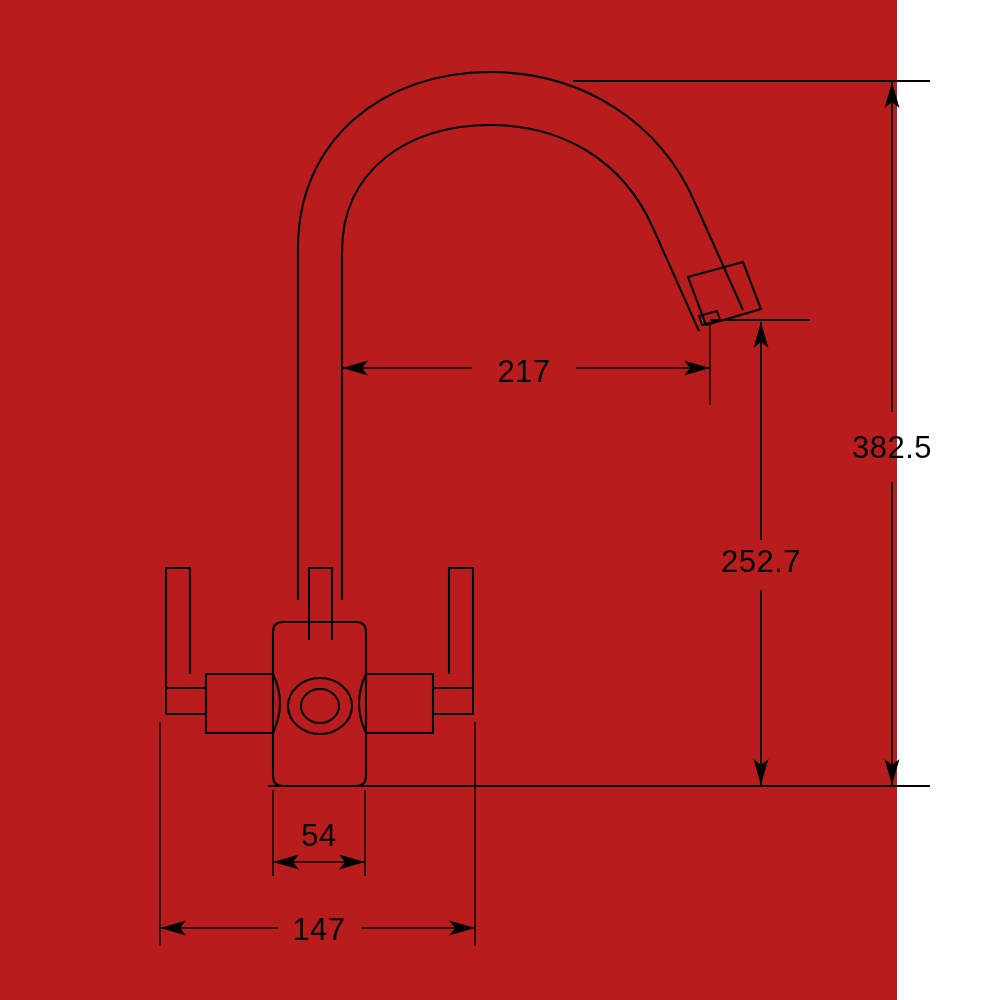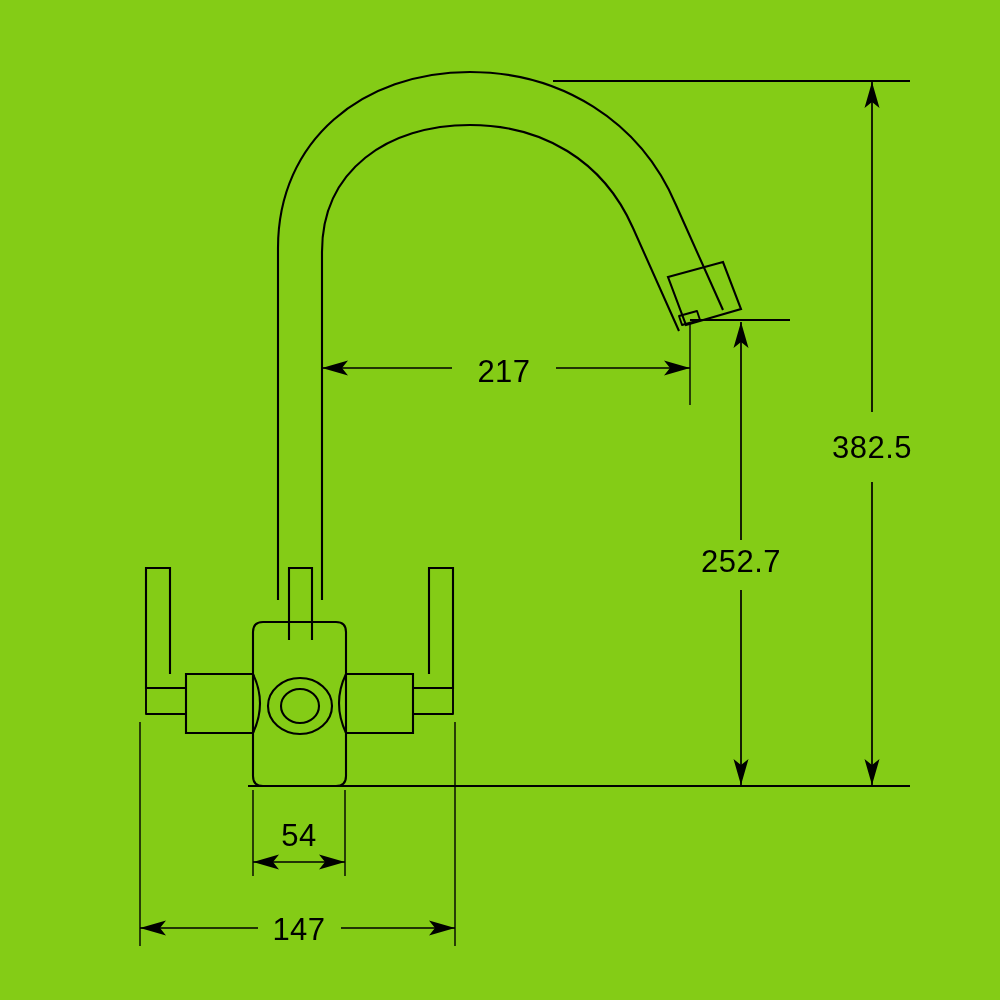--- a/index.html
+++ b/index.html
@@ -10,23 +10,24 @@
   }
   body {
     width: 1000px;
     height: 1000px;
     font-family: "Liberation Sans", sans-serif;
     color: #000000;
     overflow: hidden;
   }
   #drawing-root {
     position: relative;
-    width: 1000px;
+    width: 877px;
     height: 1000px;
-    background: #84cc16;
+    background: #b91c1c;
+    padding-left: 20px;
   }
   svg#tech-drawing {
     display: block;
     width: 1000px;
     height: 1000px;
   }
   .part-outline {
     fill: none;
     stroke: #000000;
     stroke-width: 2.1;

